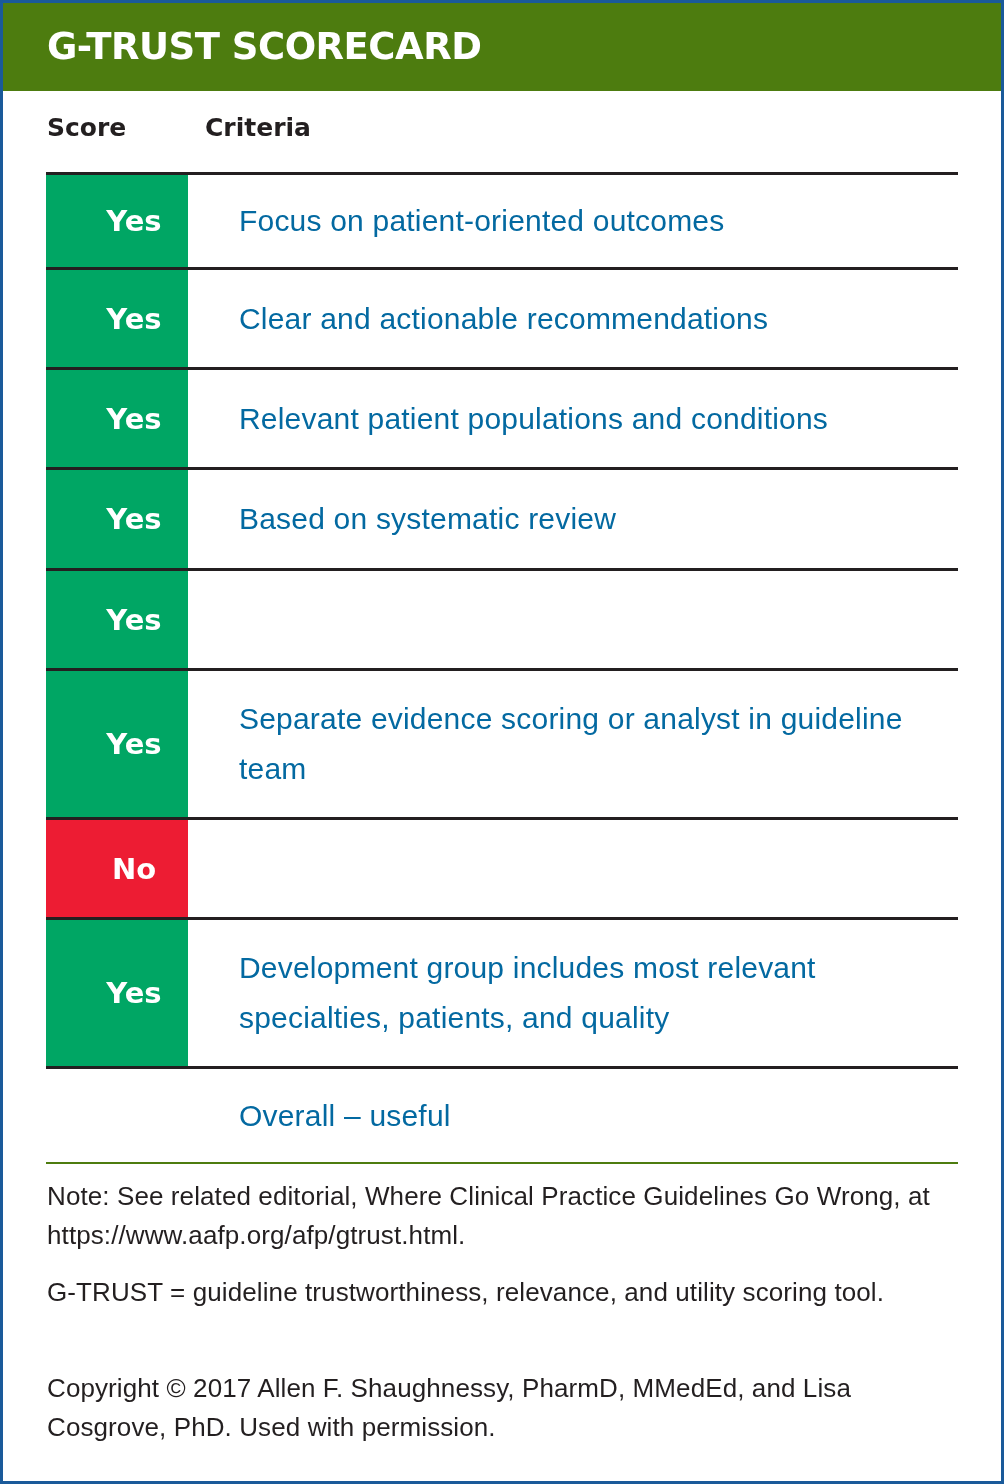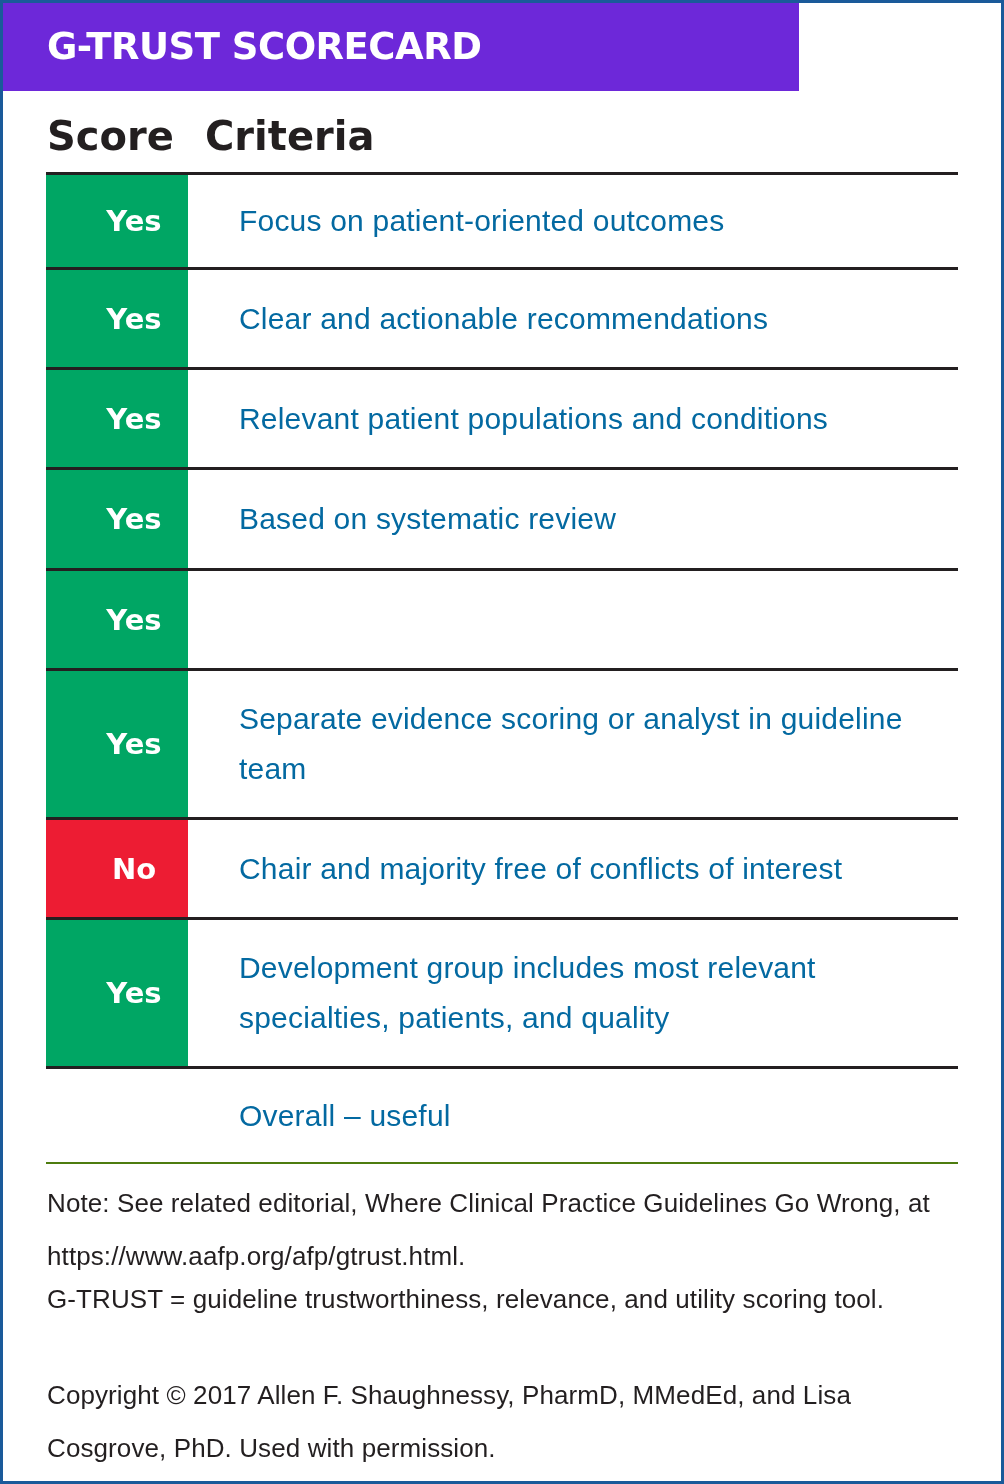--- a/index.html
+++ b/index.html
@@ -2,32 +2,32 @@
 <html><head>
 <meta charset="utf-8">
 <style>
   html, body { margin: 0; padding: 0; background: #ffffff; }
   body { width: 1004px; height: 1484px; position: relative; overflow: hidden; }
   .card {
     position: absolute; left: 0; top: 0; width: 1004px; height: 1484px;
     box-sizing: border-box; border: 3px solid #1a5a9a; background: #fff;
   }
   .header {
-    position: absolute; left: 0; top: 0; width: 796px; height: 88px;
-    background: #6d28d9;
+    position: absolute; left: 0; top: 0; width: 998px; height: 88px;
+    background: #4d7c0f;
   }
   .title {
     position: absolute; left: 44px; top: 22px;
     font-family: "DejaVu Sans", sans-serif; font-weight: bold;
     font-size: 37px; color: #ffffff; letter-spacing: -0.5px; white-space: nowrap;
   }
   .colhead {
     position: absolute; top: 110px;
     font-family: "DejaVu Sans", sans-serif; font-weight: bold;
-    font-size: 40px; color: #231f20; white-space: nowrap;
+    font-size: 25px; color: #231f20; white-space: nowrap;
   }
   .table { position: absolute; left: 43px; top: 169px; width: 912px; }
   .row {
     position: relative; width: 912px; border-top: 3px solid #231f20;
     box-sizing: border-box; display: flex;
   }
   .row.last { border-bottom: 2px solid #4d7c0f; }
   .score {
     width: 108px; flex: 0 0 108px; display: flex; align-items: center; justify-content: center;
     font-family: "DejaVu Sans", sans-serif; font-weight: bold; font-size: 29px; color: #ffffff; padding-left: 34px;
@@ -36,21 +36,21 @@
   .score.no { background: #ed1c33; }
   .score.blank { background: transparent; }
   .criteria {
     flex: 1; padding-left: 51px; padding-right: 6px; display: flex; align-items: center;
     font-family: "Liberation Sans", sans-serif; font-size: 30px; color: #0369a1;
     line-height: 50px; letter-spacing: 0.2px;
   }
   .notes {
     position: absolute; left: 44px; width: 915px;
     font-family: "Liberation Sans", sans-serif; font-size: 26px; color: #231f20;
-    line-height: 53px; letter-spacing: 0.1px;
+    line-height: 39px; letter-spacing: 0.1px;
   }
 </style>
 </head>
 <body>
 
 <div class="card">
   <div class="header">
     <div class="title">G-TRUST SCORECARD</div>
   </div>
 
@@ -76,21 +76,20 @@
     </div>
     <div class="row" style="height:100px;">
       <div class="score yes">Yes</div>
     </div>
     <div class="row" style="height:149px;">
       <div class="score yes">Yes</div>
       <div class="criteria">Separate evidence scoring or analyst in guideline team</div>
     </div>
     <div class="row" style="height:100px;">
       <div class="score no">No</div>
-      <div class="criteria">Chair and majority free of conflicts of interest</div>
     </div>
     <div class="row" style="height:149px;">
       <div class="score yes">Yes</div>
       <div class="criteria">Development group includes most relevant specialties, patients, and quality</div>
     </div>
     <div class="row last" style="height:98px;">
       <div class="score blank"></div>
       <div class="criteria">Overall – useful</div>
     </div>
   </div>

